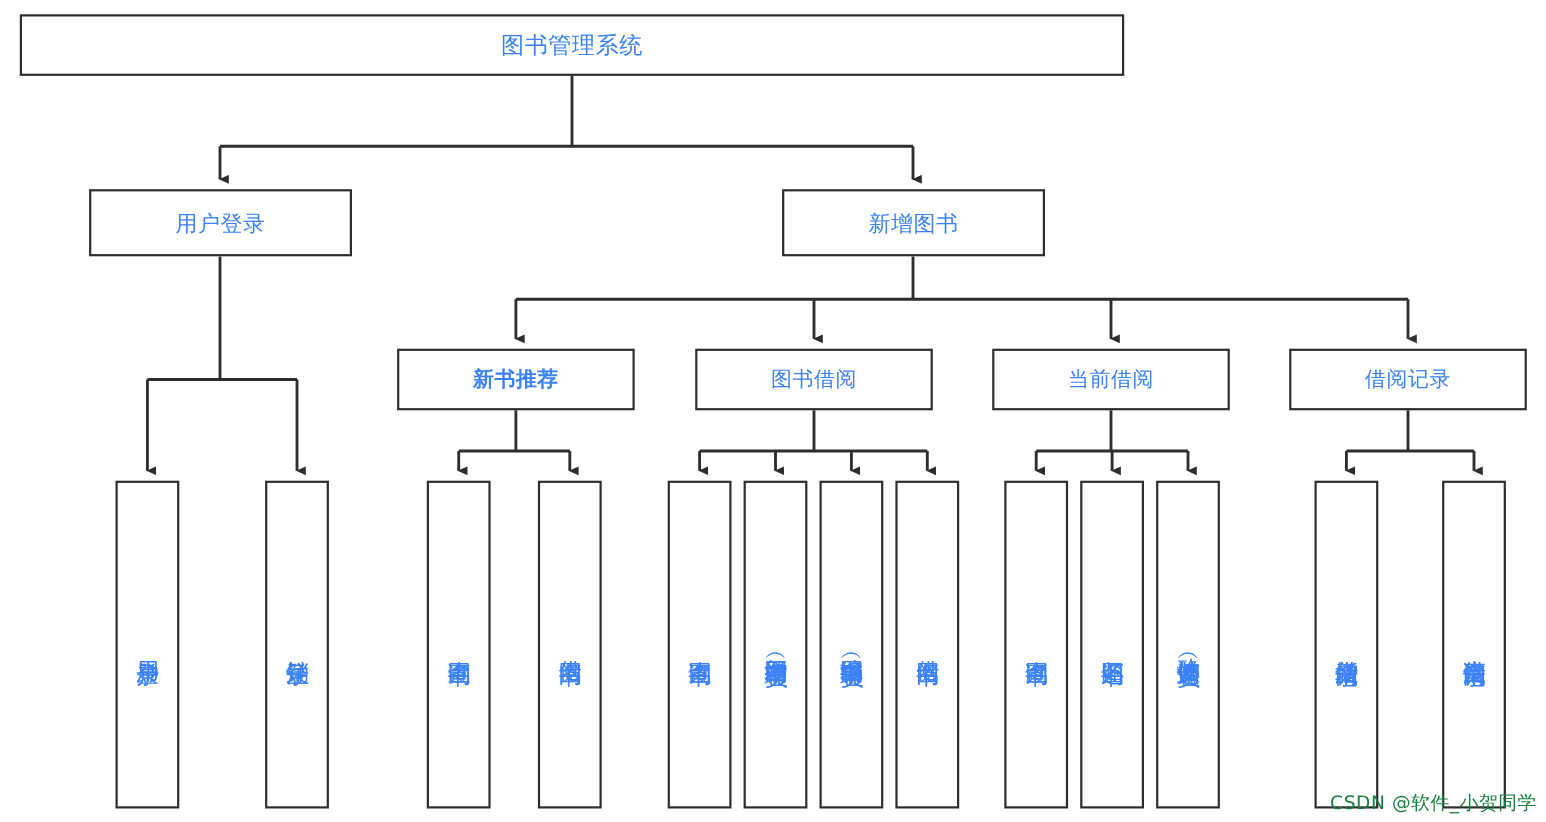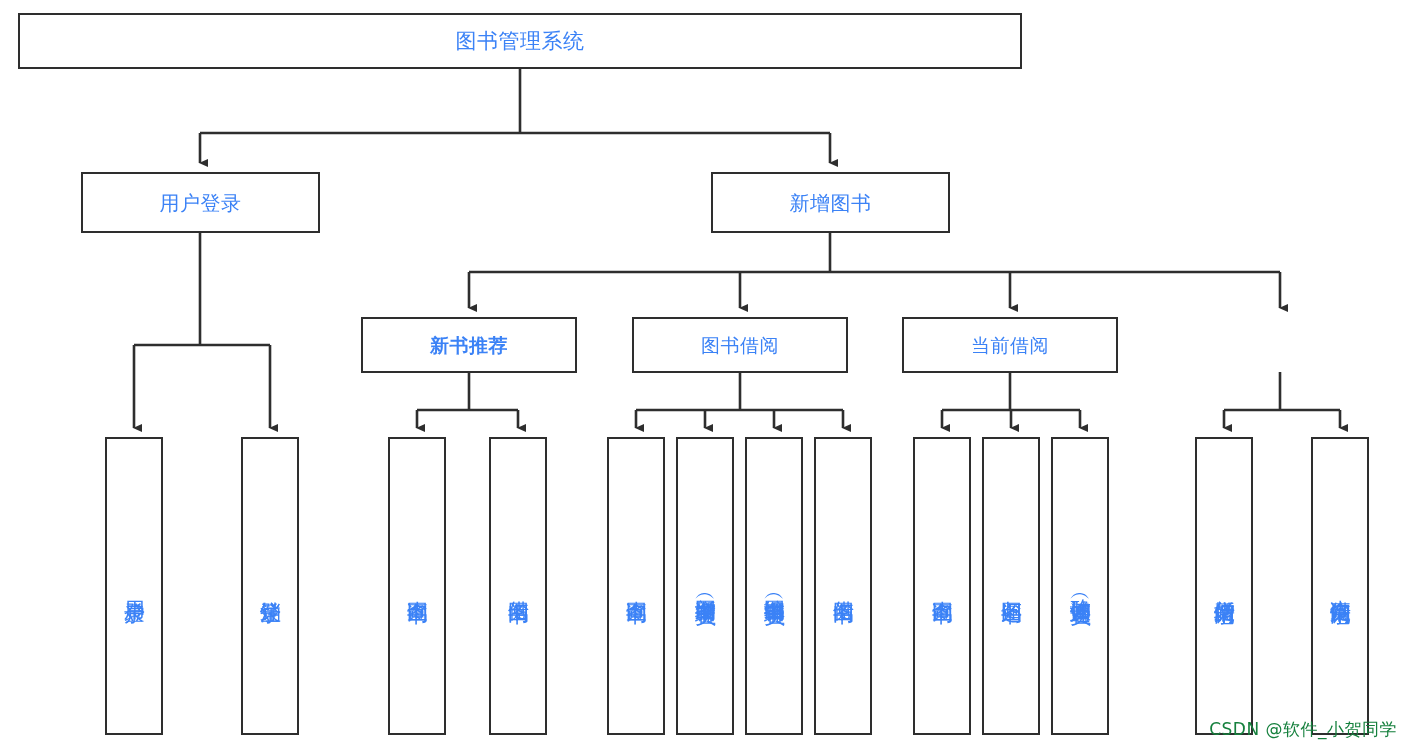--- a/index.html
+++ b/index.html
@@ -162,20 +162,23 @@
 
   <div class="node lvl2" style="left:361px; top:317px; width:216px;font-weight:bold;">
     <span class="node-label">新书推荐</span>
   </div>
   <div class="node lvl2" style="left:632px; top:317px; width:216px;">
     <span class="node-label">图书借阅</span>
   </div>
   <div class="node lvl2" style="left:902px; top:317px; width:216px;align-items:center;">
     <span class="node-label">当前借阅</span>
   </div>
+  <div class="node lvl2" style="left:1172px; top:317px; width:216px;">
+    <span class="node-label">借阅记录</span>
+  </div>
 
   <div class="node leaf" style="left:105px; width:58px;">
     <span class="node-label">用户登录</span>
   </div>
   <div class="node leaf" style="left:241px; width:58px;">
     <span class="node-label">注销登录</span>
   </div>
 
   <div class="node leaf" style="left:388px; width:58px;">
     <span class="node-label">查询图书</span>

